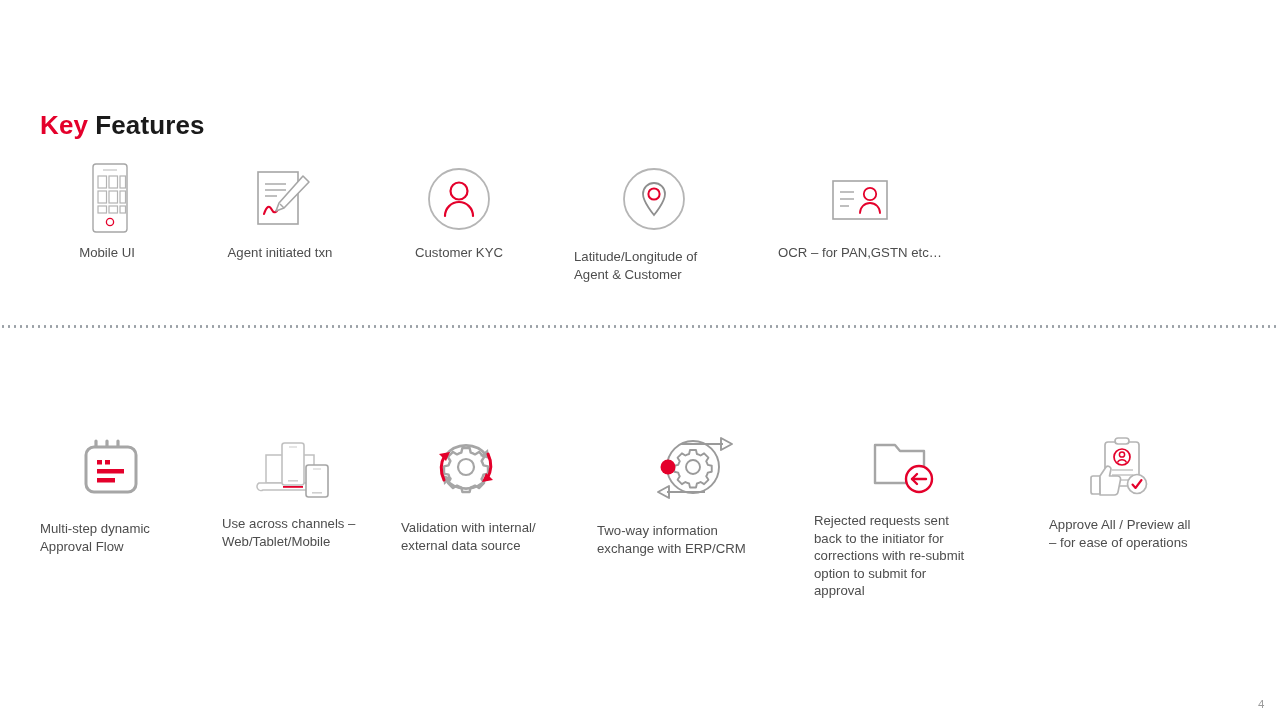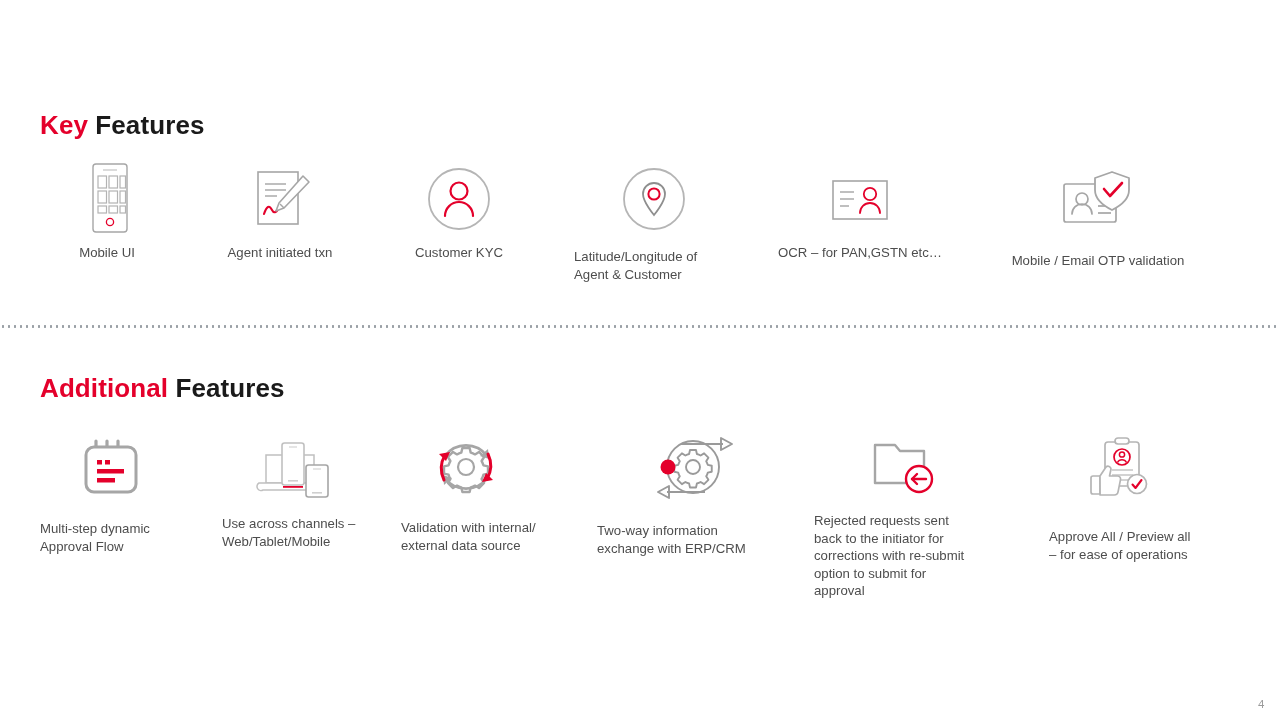--- a/index.html
+++ b/index.html
@@ -153,42 +153,25 @@
           <line x1="11" y1="19" x2="25" y2="19" stroke="#b0b0b0" stroke-width="1.6"></line>
           <line x1="11" y1="26" x2="25" y2="26" stroke="#b0b0b0" stroke-width="1.6"></line>
           <line x1="11" y1="33" x2="20" y2="33" stroke="#b0b0b0" stroke-width="1.6"></line>
           <circle cx="41" cy="21" r="6.2" fill="none" stroke="#e4002b" stroke-width="1.8"></circle>
           <path d="M31 40 a10 10 0 0 1 20 0" fill="none" stroke="#e4002b" stroke-width="1.8" stroke-linecap="round"></path>
         </svg>
       </div>
       <div class="label" style="margin-top:0;">OCR – for PAN,GSTN etc…</div>
     </div>
 
-    <div class="feature centered" style="left:1000px; top:0px; width:196px;">
-      <div class="icon-wrap">
-        <svg width="78" height="62" viewBox="0 0 78 62">
-          <rect x="5" y="16" width="52" height="38" rx="2" fill="#fff" stroke="#a6a6a6" stroke-width="1.7"></rect>
-          <circle cx="23" cy="31" r="6" fill="none" stroke="#a6a6a6" stroke-width="1.7"></circle>
-          <path d="M13 46 a10 10 0 0 1 20 0" fill="none" stroke="#a6a6a6" stroke-width="1.7" stroke-linecap="round"></path>
-          <line x1="39" y1="38" x2="52" y2="38" stroke="#a6a6a6" stroke-width="1.7"></line>
-          <line x1="39" y1="45" x2="52" y2="45" stroke="#a6a6a6" stroke-width="1.7"></line>
-          <path d="M53 4 L70 10 v12 c0 10 -9 16 -17 20 c-8 -4 -17 -10 -17 -20 V10 Z" fill="#fff" stroke="#a6a6a6" stroke-width="1.8" stroke-linejoin="round"></path>
-          <path d="M45 21 l6 7 l12 -13" fill="none" stroke="#e4002b" stroke-width="2.6" stroke-linecap="round" stroke-linejoin="round"></path>
-        </svg>
-      </div>
-      <div class="label" style="margin-top:14px;">Mobile / Email OTP validation</div>
-    </div>
 
   </div>
 
   <div class="divider"></div>
 
-  <div class="section-title" id="additional-title">
-    <span class="accent">Additional</span><span class="rest"> Features</span>
-  </div>
 
   <div class="row" id="additional-row">
 
     <div class="feature" style="left:40px; top:0px; width:175px;">
       <div class="icon-wrap" style="justify-content:flex-start; padding-left:38px;">
         <svg width="66" height="66" viewBox="0 0 66 66">
           <line x1="18" y1="7" x2="18" y2="17" stroke="#a6a6a6" stroke-width="3.2" stroke-linecap="round"></line>
           <line x1="29" y1="7" x2="29" y2="17" stroke="#a6a6a6" stroke-width="3.2" stroke-linecap="round"></line>
           <line x1="40" y1="7" x2="40" y2="17" stroke="#a6a6a6" stroke-width="3.2" stroke-linecap="round"></line>
           <rect x="8" y="13" width="50" height="45" rx="8" fill="#fff" stroke="#a6a6a6" stroke-width="3"></rect>
@@ -298,21 +281,21 @@
           <path d="M32.5 30.5 a5 5 0 0 1 9 0" fill="none" stroke="#e4002b" stroke-width="1.5"></path>
           <line x1="27" y1="38" x2="48" y2="38" stroke="#c4c4c4" stroke-width="1.5"></line>
           <line x1="27" y1="43" x2="48" y2="43" stroke="#c4c4c4" stroke-width="1.5"></line>
           <line x1="33" y1="48" x2="48" y2="48" stroke="#c4c4c4" stroke-width="1.5"></line>
           <path d="M8 44 h7 v18 h-7 a2 2 0 0 1 -2 -2 v-14 a2 2 0 0 1 2 -2 z" fill="#fff" stroke="#b5b5b5" stroke-width="1.7" stroke-linejoin="round"></path>
           <path d="M15 44 l6 -9 a3 3 0 0 1 5 2 l-1.5 7 h8 a3 3 0 0 1 3 3.6 l-2.4 12 a4 4 0 0 1 -4 3.4 h-14 z" fill="#fff" stroke="#b5b5b5" stroke-width="1.7" stroke-linejoin="round"></path>
           <circle cx="52" cy="52" r="9.5" fill="#fff" stroke="#b5b5b5" stroke-width="1.7"></circle>
           <path d="M47.5 52.5 l3 3.5 l6 -8" fill="none" stroke="#e4002b" stroke-width="2.1" stroke-linecap="round" stroke-linejoin="round"></path>
         </svg>
       </div>
-      <div class="label" style="margin-top:22px;">Approve All / Preview all
+      <div class="label" style="margin-top:10px;">Approve All / Preview all
 – for ease of operations</div>
     </div>
 
   </div>
 
   <div class="page-num">4</div>
 
 </div>
 
 </body></html>

